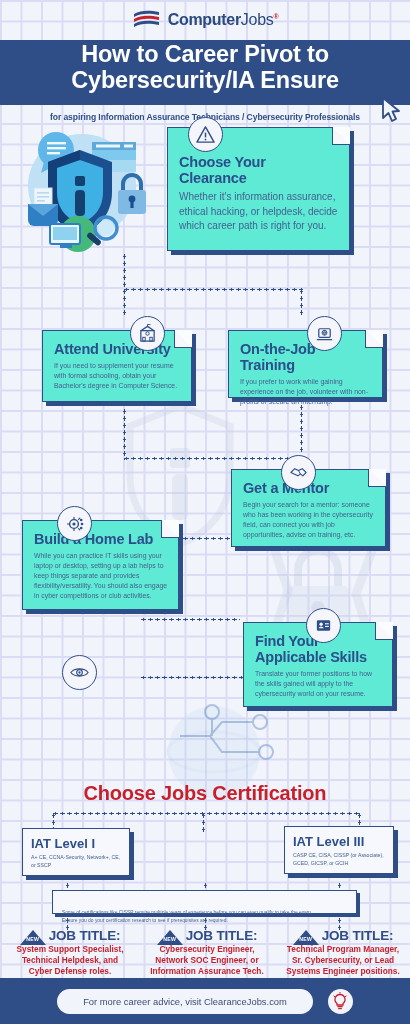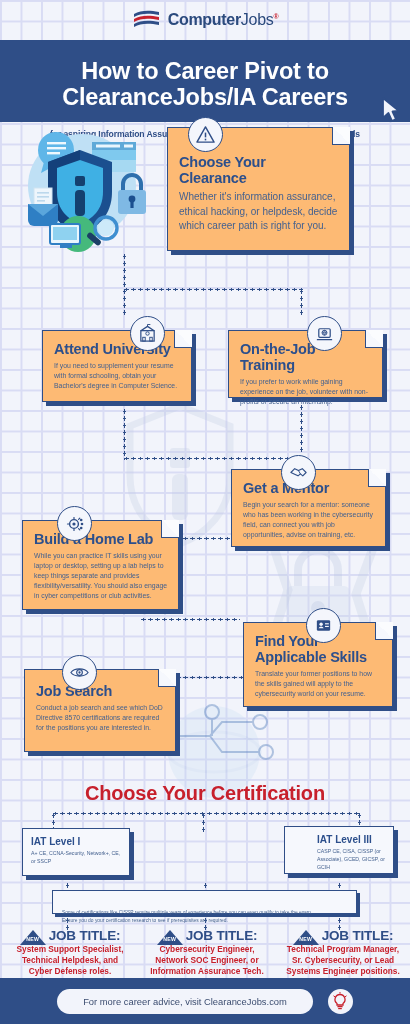--- a/index.html
+++ b/index.html
@@ -29,40 +29,40 @@
   }
   .logo-flag{width:30px;height:22px;position:relative;display:block;}
   .logo-text{font-size:16px;font-weight:bold;color:#2b4a7d;letter-spacing:-.3px;}
   .logo-text .lt-b{font-weight:bold;}
   .logo-text .lt-n{font-weight:normal;}
   .logo-text sup{font-size:7px;color:#c8202d;}
 
   
   .title-bar{
     background:#2f4e87;color:#fff;text-align:center;
-    padding:18px 6px 11px;
+    padding:1px 6px 11px;
   }
   .title-bar h1{
     margin:0;font-size:23.5px;line-height:1.12;font-weight:bold;letter-spacing:-.2px;
   }
   .subtitle{
     text-align:center;color:#2f4e87;font-size:8.6px;font-weight:bold;
     padding:7px 6px 4px;letter-spacing:-.1px;
   }
 
   
   .cursor-deco{position:absolute;right:8px;top:96px;z-index:4;}
 
   
   .hero-ill{position:absolute;left:14px;top:124px;z-index:4;}
 
   
   .card{
     position:absolute;z-index:5;
-    background:#fdba74;
+    background:#5eead4;
     border:1.6px solid #2f4e87;
     box-shadow:4px 4px 0 #2f4e87;
     box-sizing:border-box;
   }
   .card .fold-l{
     position:absolute;right:-1px;top:-1px;width:17px;height:17px;
     background:linear-gradient(45deg,#f6f8fd 50%,#fbfcfe 50%);
     border-left:1.6px solid #2f4e87;border-bottom:1.6px solid #2f4e87;
     transform:none;
   }
@@ -90,21 +90,21 @@
 
   
   .cert-title{
     position:absolute;left:0;right:0;top:782px;text-align:center;z-index:6;
     color:#c7202c;font-size:20px;font-weight:bold;letter-spacing:-.2px;
   }
   .cert-card{
     position:absolute;z-index:6;background:#f6f8fd;
     border:1.6px solid #2f4e87;box-shadow:4px 4px 0 #2f4e87;box-sizing:border-box;
   }
-  .cert-card h3{margin:0 0 3px;color:#2c4f8c;font-size:10px;font-weight:bold;}
+  .cert-card h3{margin:0 0 3px;color:#2c4f8c;font-size:13px;font-weight:bold;}
   .cert-card p{margin:0;color:#44618f;font-size:5.2px;line-height:1.5;}
   .cert-inner{padding:7px 8px;}
 
   .note-box{
     position:absolute;z-index:6;background:#f6f8fd;
     border:1.4px solid #2f4e87;box-shadow:3px 3px 0 #2f4e87;box-sizing:border-box;
     padding:6px 9px;
   }
   .note-box p{margin:0;color:#44618f;font-size:4.9px;line-height:1.6;}
 
@@ -186,21 +186,21 @@
       <path d="M2 15 C9 11 17 11 27 13 L27 16 C17 14 9 14 2 18 Z" fill="#2f4e87"></path>
     </svg>
     <div class="logo-text">
       <span class="lt-b">Computer</span><span class="lt-n">Jobs</span><sup>®</sup>
     </div>
   </div>
 
   <div class="title-bar">
     <h1>
       <span>How to Career Pivot to</span><br>
-      <span>ClearanceJobs/IA Careers</span>
+      <span>Cybersecurity/IA Ensure</span>
     </h1>
   </div>
   <div class="subtitle">for aspiring Information Assurance Technicians / Cybersecurity Professionals</div>
 
   <svg class="cursor-deco" width="22" height="28" viewBox="0 0 22 28">
     <path d="M3 2 L3 22 L8.5 17 L12 25 L16 23 L12.5 15.5 L19 15 Z" fill="#f2f4fb" stroke="#2f4e87" stroke-width="1.8" stroke-linejoin="round"></path>
   </svg>
 
   <svg class="hero-ill" width="132" height="130" viewBox="0 0 132 130">
     <ellipse cx="68" cy="62" rx="54" ry="52" fill="#bfe0f5"></ellipse>
@@ -390,40 +390,33 @@
     </div>
   </div>
 
   <div class="badge-icon" style="left:62px;top:655px;">
     <svg width="21" height="19" viewBox="0 0 22 20">
       <path d="M2 10 C5.5 5 16.5 5 20 10 C16.5 15 5.5 15 2 10 Z" fill="none" stroke="#2f4e87" stroke-width="1.3"></path>
       <circle cx="11" cy="10" r="3" fill="none" stroke="#2f4e87" stroke-width="1.2"></circle>
       <circle cx="11" cy="10" r="1.2" fill="#2f4e87"></circle>
     </svg>
   </div>
-  <div class="card" style="left:24px;top:669px;width:152px;height:83px;">
-    <div class="fold-l"></div>
-    <div class="card-inner" style="padding-top:13px;">
-      <h2>Job Search</h2>
-      <p>Conduct a job search and see which DoD Directive 8570 certifications are required for the positions you are interested in.</p>
-    </div>
-  </div>
-
-  <div class="cert-title">Choose Your Certification</div>
+
+  <div class="cert-title">Choose Jobs Certification</div>
 
   <div class="cert-card" style="left:22px;top:828px;width:108px;height:48px;">
     <div class="fold-l"></div>
     <div class="cert-inner">
       <h3>IAT Level I</h3>
       <p>A+ CE, CCNA-Security, Network+, CE, or SSCP</p>
     </div>
   </div>
 
 
-  <div class="cert-card" style="left:284px;top:826px;width:110px;height:48px;padding-left:24px;">
+  <div class="cert-card" style="left:284px;top:826px;width:110px;height:48px;">
     <div class="fold-l"></div>
     <div class="cert-inner">
       <h3>IAT Level III</h3>
       <p>CASP CE, CISA, CISSP (or Associate), GCED, GICSP, or GCIH</p>
     </div>
   </div>
 
   <div class="note-box" style="left:52px;top:890px;width:305px;height:24px;">
     <div class="fold-l" style="width:12px;height:12px;"></div>
     <p>Some of certifications like CISSP require multiple years of experience before you can even qualify to take the exam.</p>

